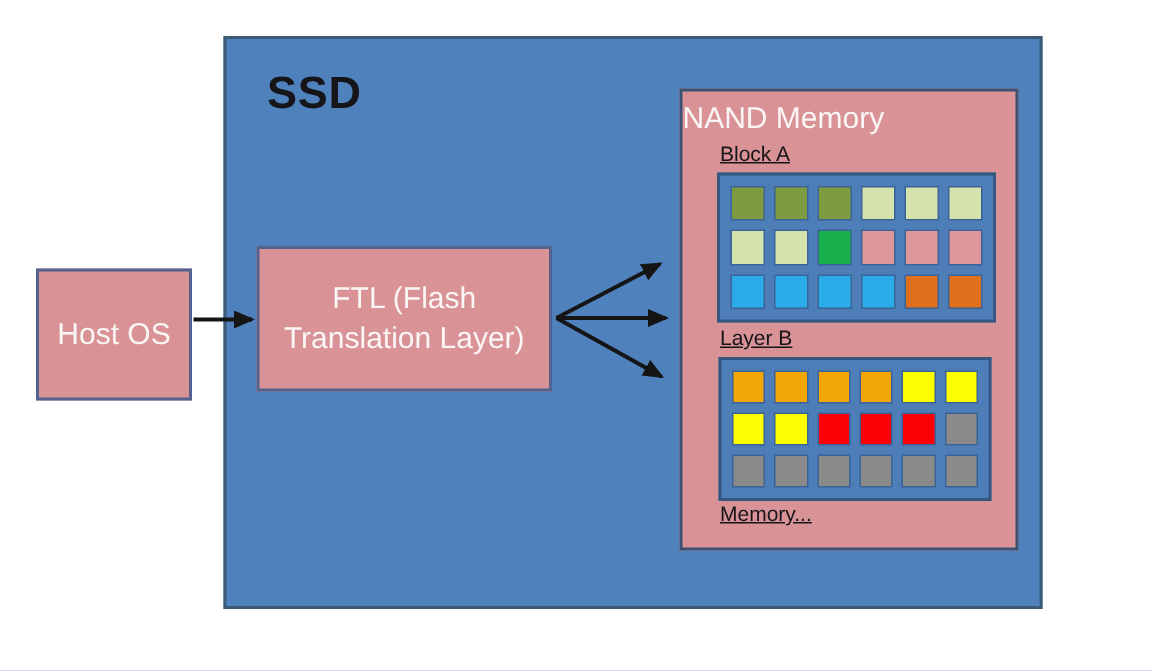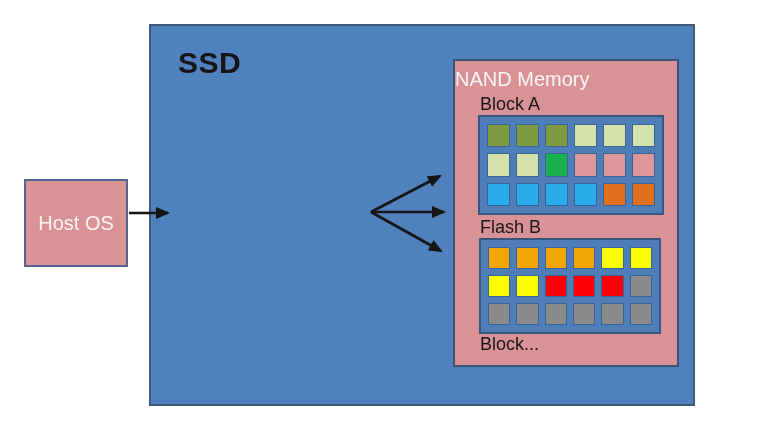--- a/index.html
+++ b/index.html
@@ -39,21 +39,21 @@
   .nand-box{
     left:453px;top:59px;width:226px;height:308px;
     background:var(--box_fill);
     border:2px solid var(--nand_border);
   }
   .nand-title{
     position:absolute;left:0;top:7px;width:100%;
     text-align:left;color:var(--text_light);font-size:20px;
   }
   .block-label{
-    position:absolute;color:var(--text_dark);font-size:18px;
+    position:absolute;color:var(--text_dark);font-size:14px;text-decoration:underline;
   }
   .lbl-a{left:25px;top:33px;}
   .lbl-b{left:25px;top:156px;}
   .lbl-more{left:25px;top:273px;}
   .cell-grid{
     position:absolute;box-sizing:border-box;
     background:var(--grid_fill);
     border:2px solid var(--grid_border);
     display:grid;grid-template-columns:repeat(6,1fr);grid-template-rows:repeat(3,1fr);
     gap:8px;padding:8px;
@@ -71,20 +71,24 @@
 
 <div class="stage">
 
   <div class="box host-box">
     <span>Host OS</span>
   </div>
 
   <div class="box ssd-box"></div>
   <div class="ssd-label">SSD</div>
 
+  <div class="box ftl-box">
+    <span>FTL (Flash</span>
+    <span>Translation Layer)</span>
+  </div>
 
   <div class="box nand-box">
     <div class="nand-title">NAND Memory</div>
 
     <div class="block-label lbl-a">Block A</div>
     <div class="cell-grid grid-a">
         <div class="cell" style="background: rgb(126, 155, 66);"></div>
         <div class="cell" style="background: rgb(126, 155, 66);"></div>
         <div class="cell" style="background: rgb(126, 155, 66);"></div>
         <div class="cell" style="background: rgb(212, 226, 172);"></div>
@@ -97,21 +101,21 @@
         <div class="cell" style="background: rgb(221, 151, 154);"></div>
         <div class="cell" style="background: rgb(221, 151, 154);"></div>
         <div class="cell" style="background: rgb(41, 172, 233);"></div>
         <div class="cell" style="background: rgb(41, 172, 233);"></div>
         <div class="cell" style="background: rgb(41, 172, 233);"></div>
         <div class="cell" style="background: rgb(41, 172, 233);"></div>
         <div class="cell" style="background: rgb(224, 111, 30);"></div>
         <div class="cell" style="background: rgb(224, 111, 30);"></div>
       </div>
 
-    <div class="block-label lbl-b">Flash B</div>
+    <div class="block-label lbl-b">Layer B</div>
     <div class="cell-grid grid-b">
         <div class="cell" style="background: rgb(243, 167, 7);"></div>
         <div class="cell" style="background: rgb(243, 167, 7);"></div>
         <div class="cell" style="background: rgb(243, 167, 7);"></div>
         <div class="cell" style="background: rgb(243, 167, 7);"></div>
         <div class="cell" style="background: rgb(253, 253, 2);"></div>
         <div class="cell" style="background: rgb(253, 253, 2);"></div>
         <div class="cell" style="background: rgb(253, 253, 2);"></div>
         <div class="cell" style="background: rgb(253, 253, 2);"></div>
         <div class="cell" style="background: rgb(251, 0, 6);"></div>
@@ -119,21 +123,21 @@
         <div class="cell" style="background: rgb(251, 0, 6);"></div>
         <div class="cell" style="background: rgb(138, 138, 138);"></div>
         <div class="cell" style="background: rgb(138, 138, 138);"></div>
         <div class="cell" style="background: rgb(138, 138, 138);"></div>
         <div class="cell" style="background: rgb(138, 138, 138);"></div>
         <div class="cell" style="background: rgb(138, 138, 138);"></div>
         <div class="cell" style="background: rgb(138, 138, 138);"></div>
         <div class="cell" style="background: rgb(138, 138, 138);"></div>
       </div>
 
-    <div class="block-label lbl-more">Block...</div>
+    <div class="block-label lbl-more">Memory...</div>
   </div>
 
   <svg class="arrows">
     <defs>
       <marker id="ah" markerUnits="userSpaceOnUse" markerWidth="14" markerHeight="12" refX="12" refY="6" orient="auto">
         <path class="head" d="M0,0 L14,6 L0,12 z"></path>
       </marker>
     </defs>
     <line x1="129" y1="213" x2="168" y2="213" marker-end="url(#ah)"></line>
     <line x1="371" y1="212" x2="440" y2="176" marker-end="url(#ah)"></line>

